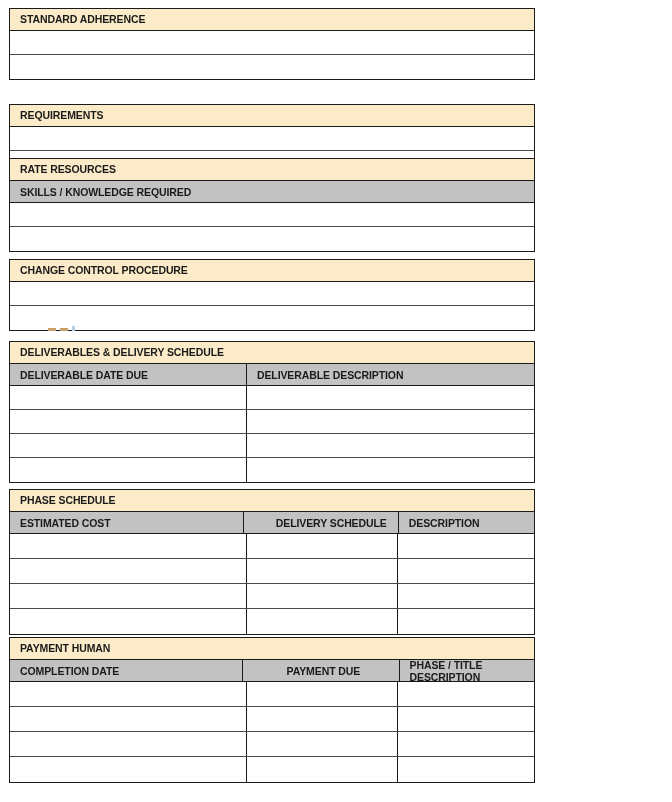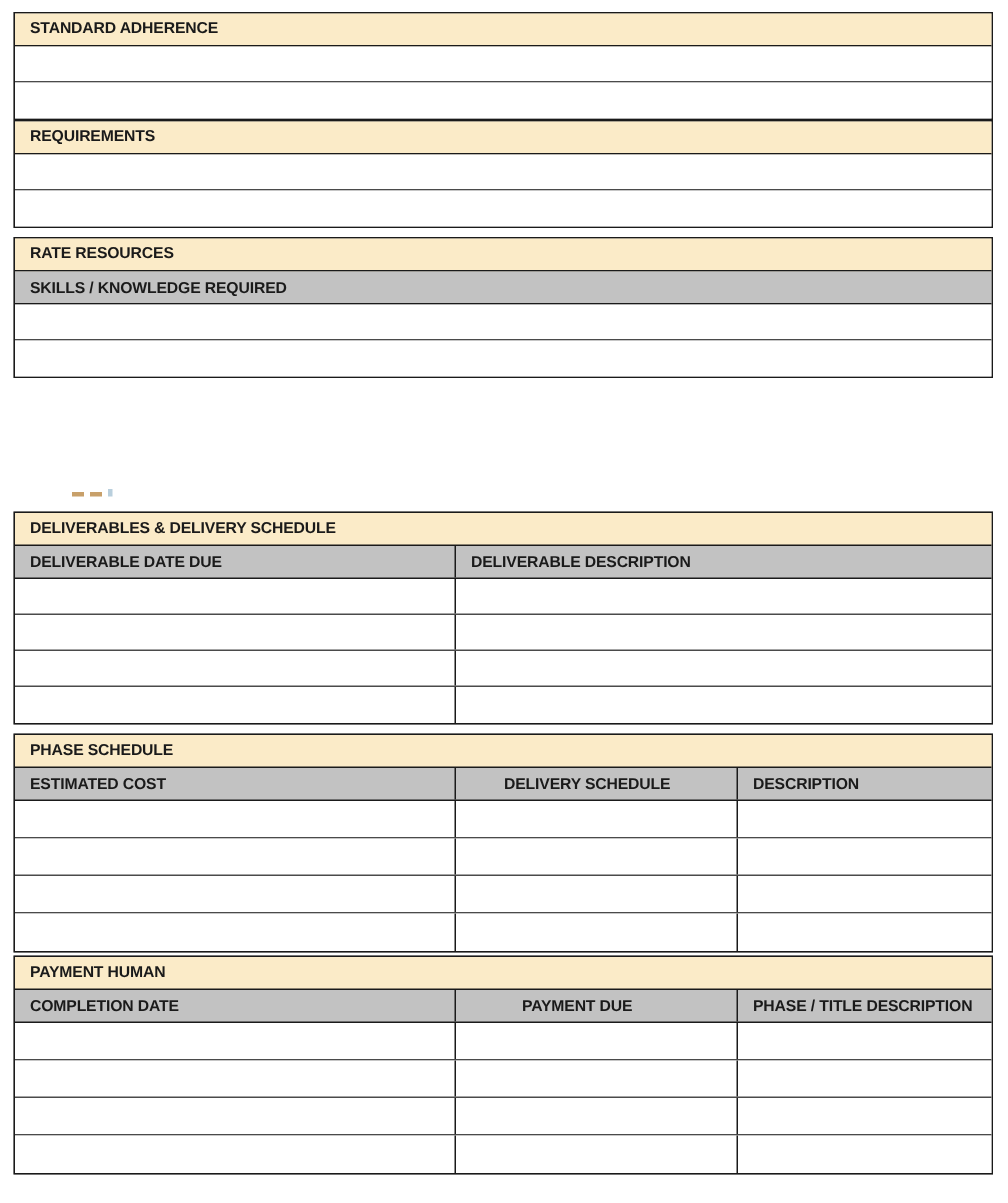--- a/index.html
+++ b/index.html
@@ -20,24 +20,24 @@
     left: 0;
     top: 0;
     width: 672px;
     height: 802px;
   }
 
   
   .block {
     position: absolute;
     left: 9px;
-    width: 653px;
+    width: 526px;
     box-sizing: border-box;
     border: 1.5px solid #1a1a1a;
-    background: #a3a3a3;
+    background: #3b82f6;
   }
 
   
   .title-band {
     background: #fbebc8;
     box-sizing: border-box;
     border-bottom: 1.4px solid #1a1a1a;
     display: flex;
     align-items: center;
     padding-left: 10px;
@@ -122,21 +122,21 @@
       <span class="label">STANDARD ADHERENCE</span>
     </div>
     <div class="data-row">
       <div class="data-cell" style="width:100%;"></div>
     </div>
     <div class="data-row last">
       <div class="data-cell" style="width:100%;"></div>
     </div>
   </div>
 
-  <div class="block" style="top:80px;">
+  <div class="block" style="top:104px;">
     <div class="title-band">
       <span class="label">REQUIREMENTS</span>
     </div>
     <div class="data-row">
       <div class="data-cell" style="width:100%;"></div>
     </div>
     <div class="data-row last">
       <div class="data-cell" style="width:100%;"></div>
     </div>
   </div>
@@ -149,20 +149,31 @@
       <div class="head-cell" style="width:355px;">SKILLS / KNOWLEDGE REQUIRED</div>
     </div>
     <div class="data-row">
       <div class="data-cell" style="width:100%;"></div>
     </div>
     <div class="data-row last">
       <div class="data-cell" style="width:100%;"></div>
     </div>
   </div>
 
+  <div class="block" style="top:259px;">
+    <div class="title-band">
+      <span class="label">CHANGE CONTROL PROCEDURE</span>
+    </div>
+    <div class="data-row">
+      <div class="data-cell" style="width:100%;"></div>
+    </div>
+    <div class="data-row last">
+      <div class="data-cell" style="width:100%;"></div>
+    </div>
+  </div>
 
   <div class="artifact" style="left:48px; top:325px;">
     <i class="a"></i>
       <i class="b"></i>
       <i class="c"></i>
   </div>
 
   <div class="block" style="top:341px;">
     <div class="title-band">
       <span class="label">DELIVERABLES &amp; DELIVERY SCHEDULE</span>

